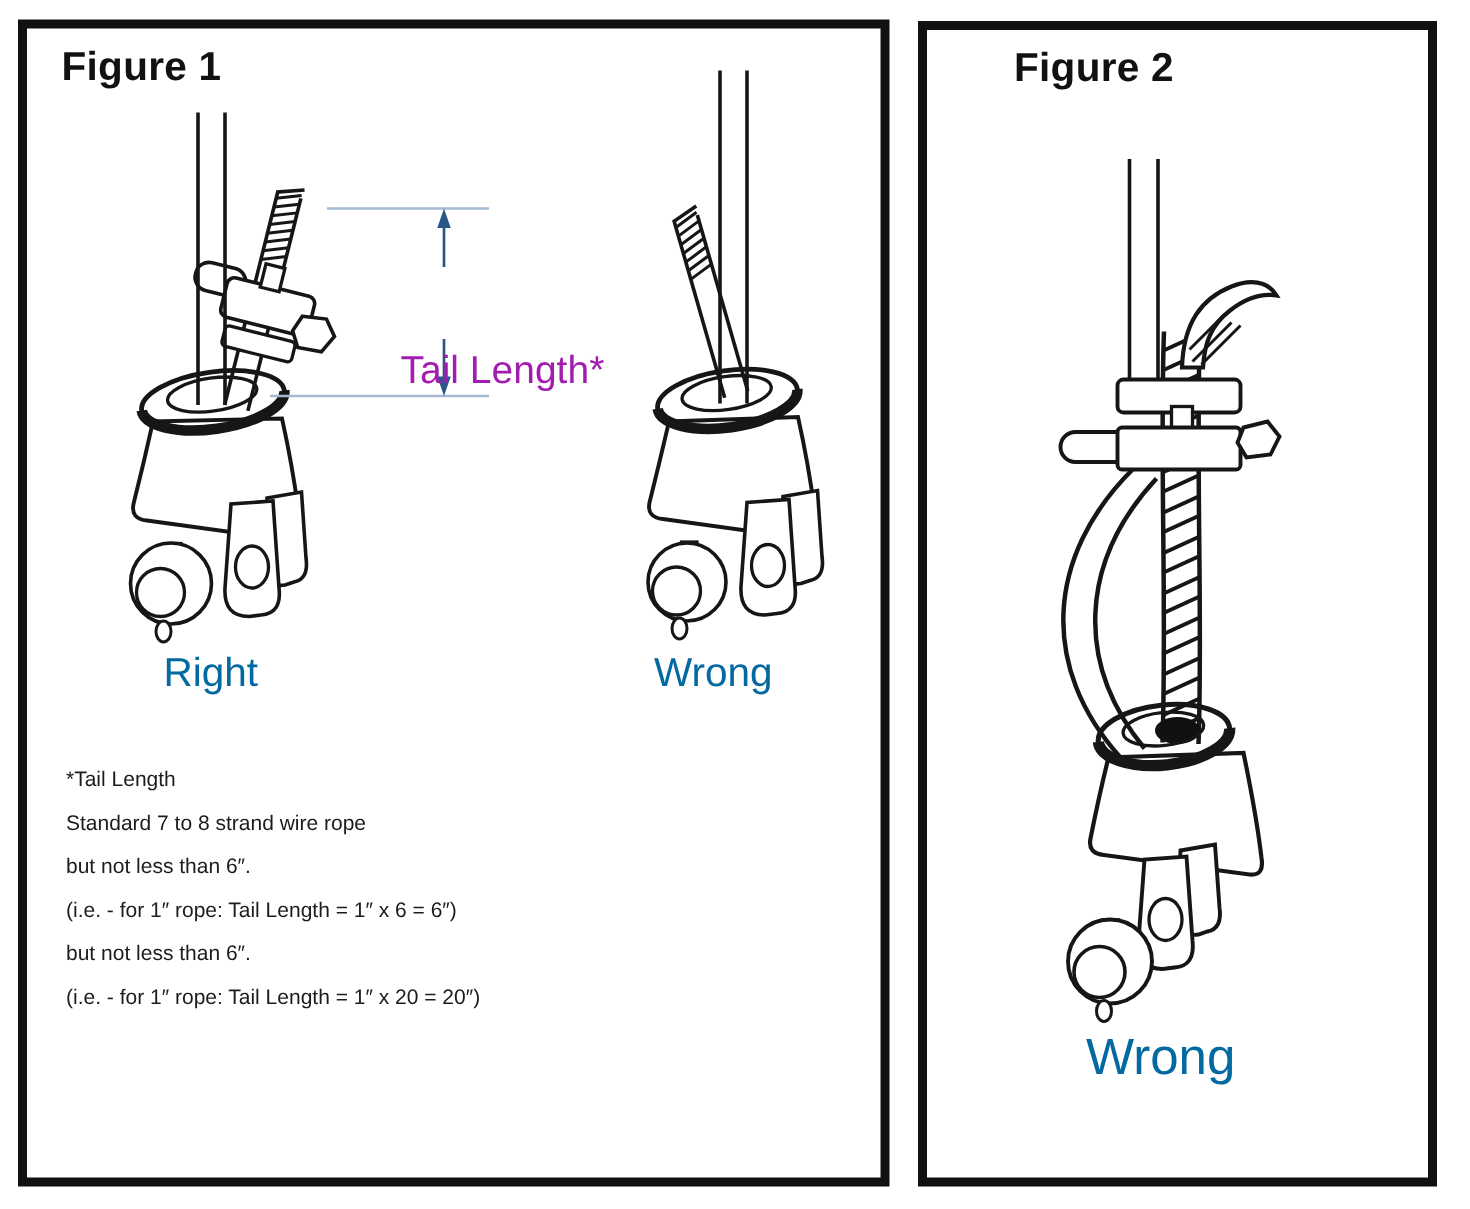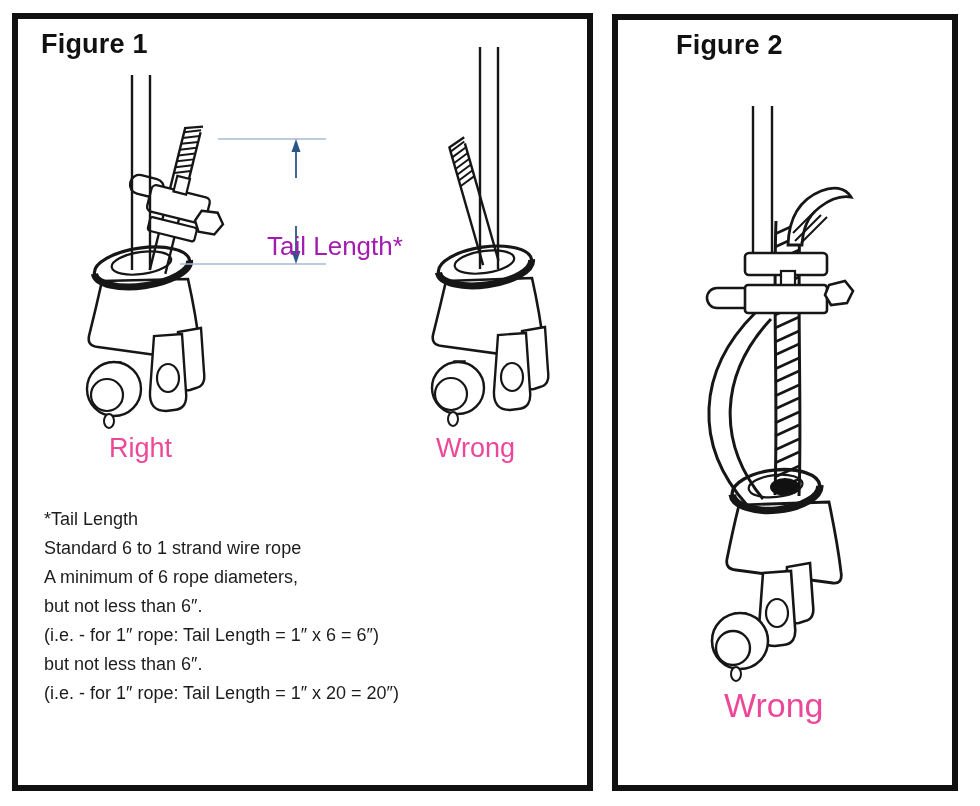--- a/index.html
+++ b/index.html
@@ -11,30 +11,30 @@
     position:absolute;border:6px solid #111;background:#fff;box-sizing:border-box;
   }
   .panel--fig1{left:12px;top:13px;width:581px;height:778px;}
   .panel--fig2{left:612px;top:14px;width:346px;height:777px;}
   .fig-title{
     position:absolute;font-size:27px;font-weight:bold;letter-spacing:0.2px;color:#111;
   }
   .fig-title--1{left:41px;top:29px;}
   .fig-title--2{left:645px;top:30px;margin-left:31px;}
   .caption{
-    position:absolute;font-size:27px;color:#ec4899;
+    position:absolute;font-size:27px;color:#0369a1;
   }
   .caption--right{left:109px;top:433px;}
   .caption--wrong1{left:436px;top:433px;}
   .caption--wrong2{left:724px;top:686px;font-size:34px;}
   .dim-label{
     position:absolute;left:267px;top:187px;font-size:26px;color:#a21caf;margin-top:44px;
   }
   .notes{
-    position:absolute;left:44px;top:505px;font-size:18px;line-height:29px;color:#1c1c1c;
+    position:absolute;left:44px;top:505px;font-size:14px;line-height:29px;color:#1c1c1c;
     white-space:nowrap;
   }
   .illus{position:absolute;}
   .illus--right{left:58px;top:70px;}
   .illus--wrong1{left:400px;top:45px;}
   .illus--fig2{left:693px;top:103px;}
   .illus--dim{left:176px;top:130px;}
 </style>
 </head>
 <body>
@@ -129,22 +129,21 @@
         <ellipse cx="85" cy="217" rx="30" ry="11" fill="none" stroke="#161616" stroke-width="2.2"></ellipse>
       </g>
     </g>
   </svg>
 
   <div class="caption caption--right">Right</div>
   <div class="caption caption--wrong1">Wrong</div>
 
   <div class="notes">
     <div>*Tail Length</div>
-    <div>Standard 6 to 1 strand wire rope</div>
-    <div>A minimum of 6 rope diameters,</div>
+    <div>Standard 7 to 8 strand wire rope</div>
     <div>but not less than 6″.</div>
     <div>(i.e. - for 1″ rope: Tail Length = 1″ x 6 = 6″)</div>
     <div>but not less than 6″.</div>
     <div>(i.e. - for 1″ rope: Tail Length = 1″ x 20 = 20″)</div>
   </div>
 
   <div class="panel panel--fig2"></div>
   <div class="fig-title fig-title--2">Figure 2</div>
 
   <svg class="illus illus--fig2" width="220" height="580" viewBox="0 0 220 580">

